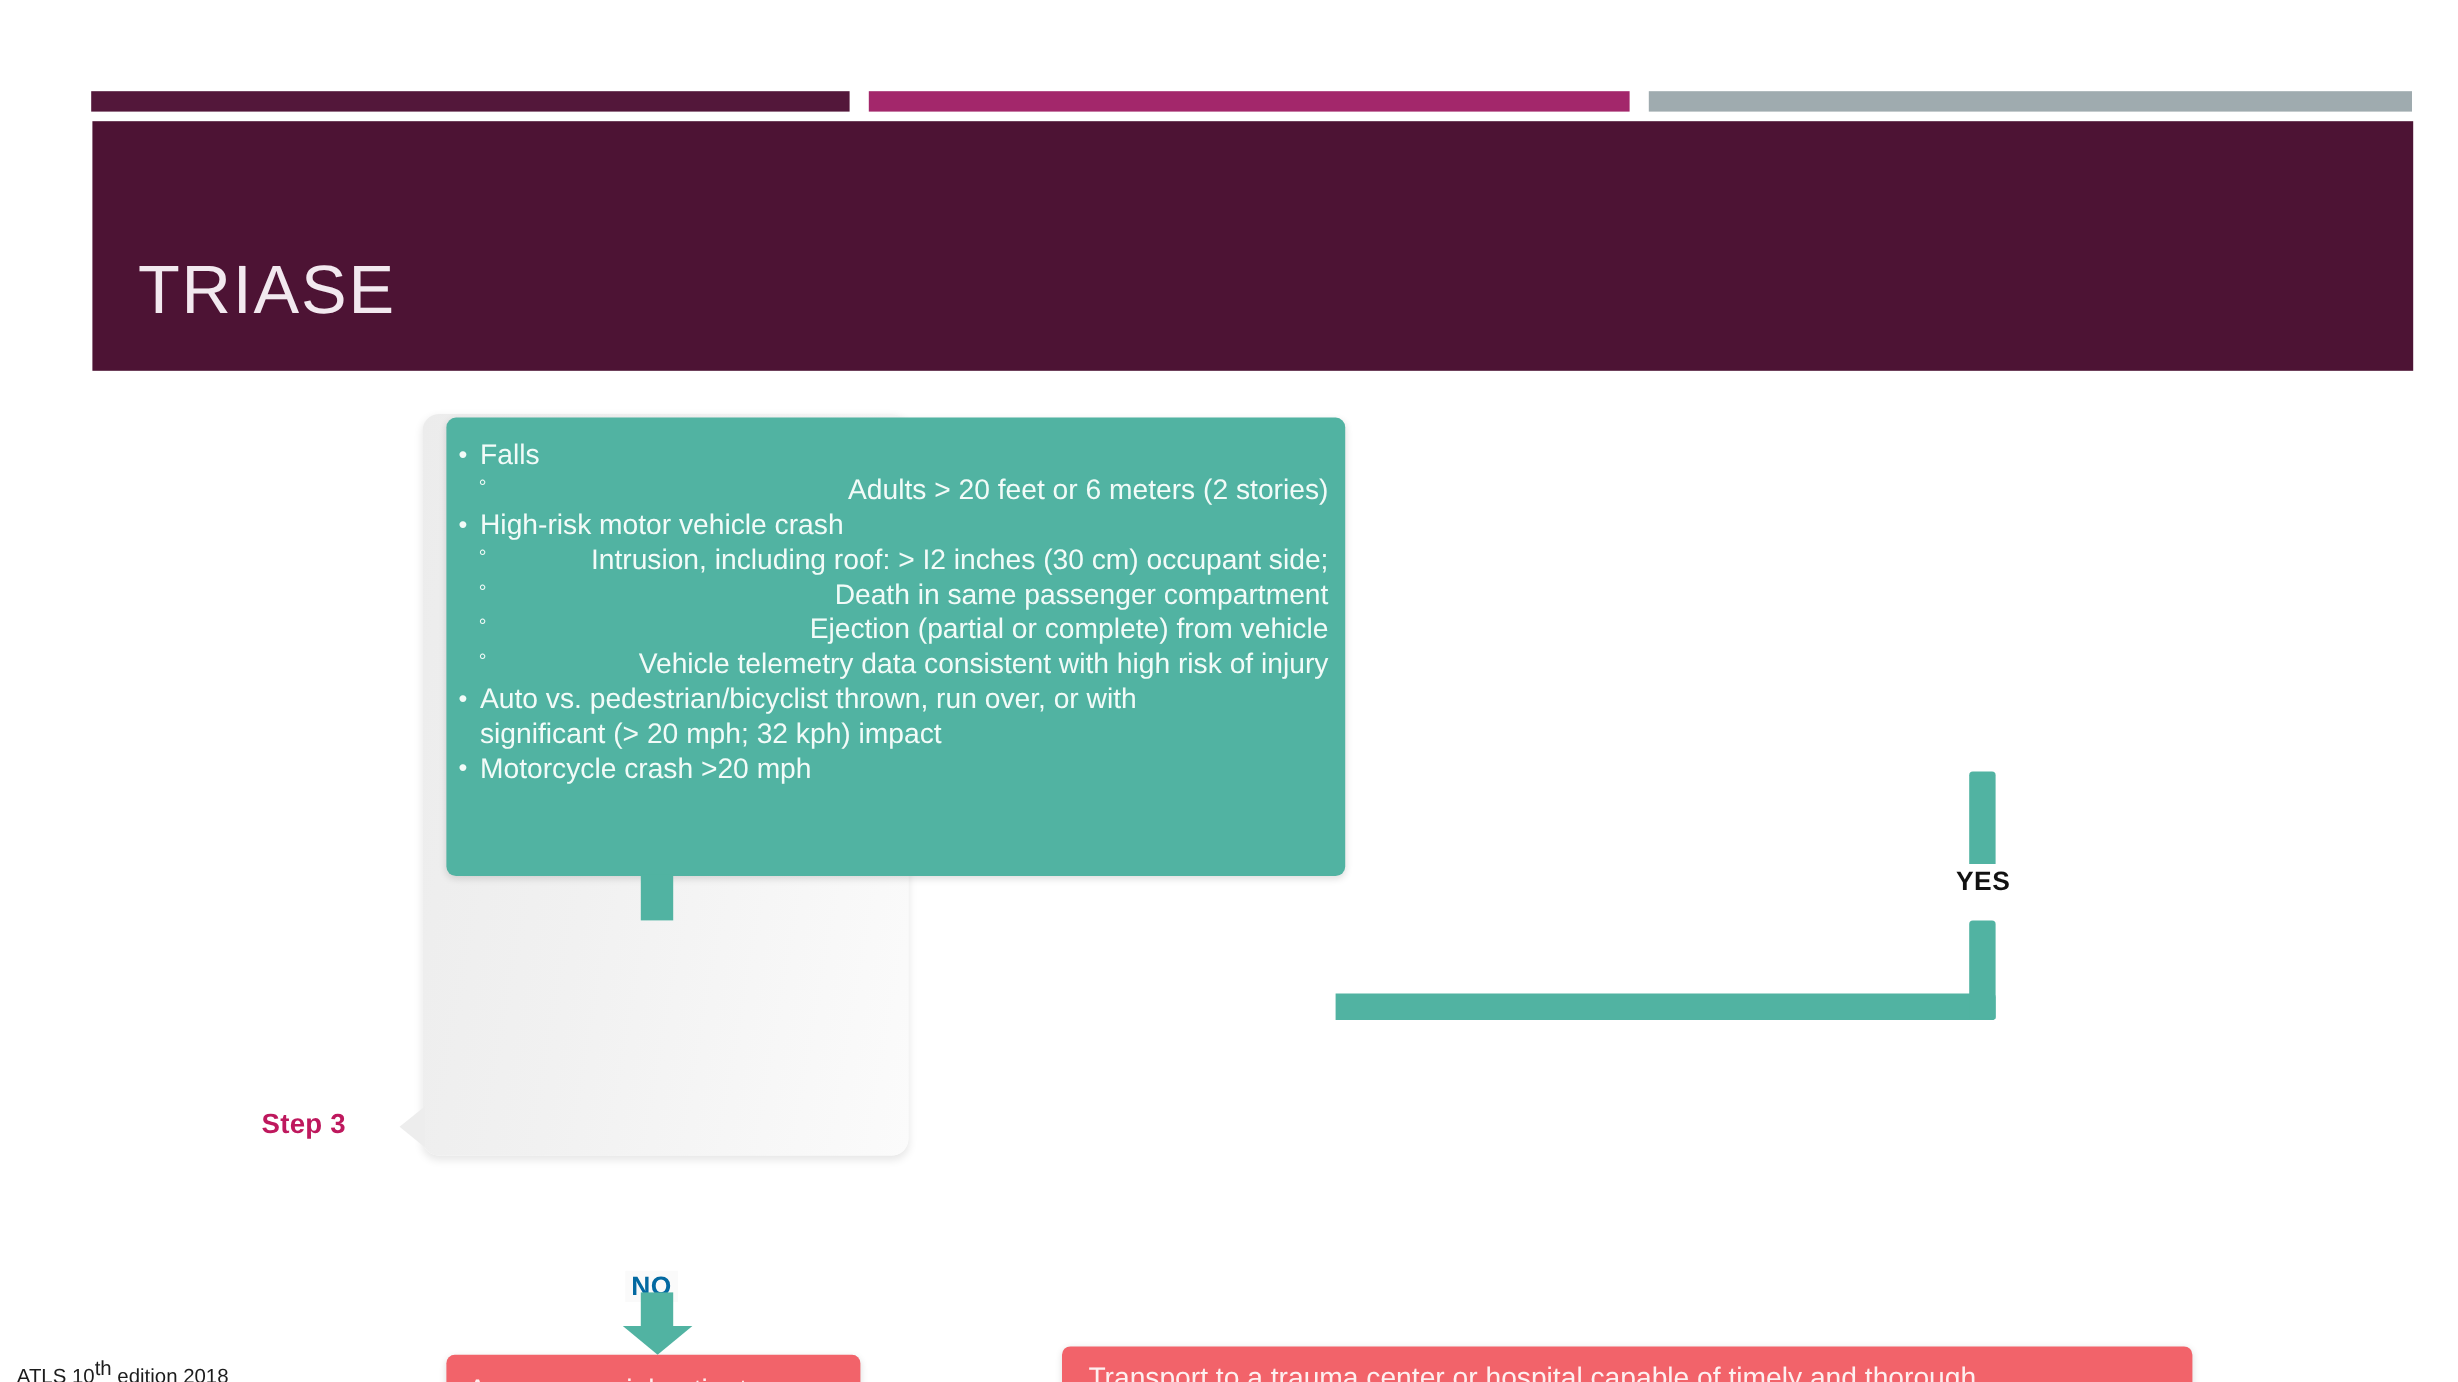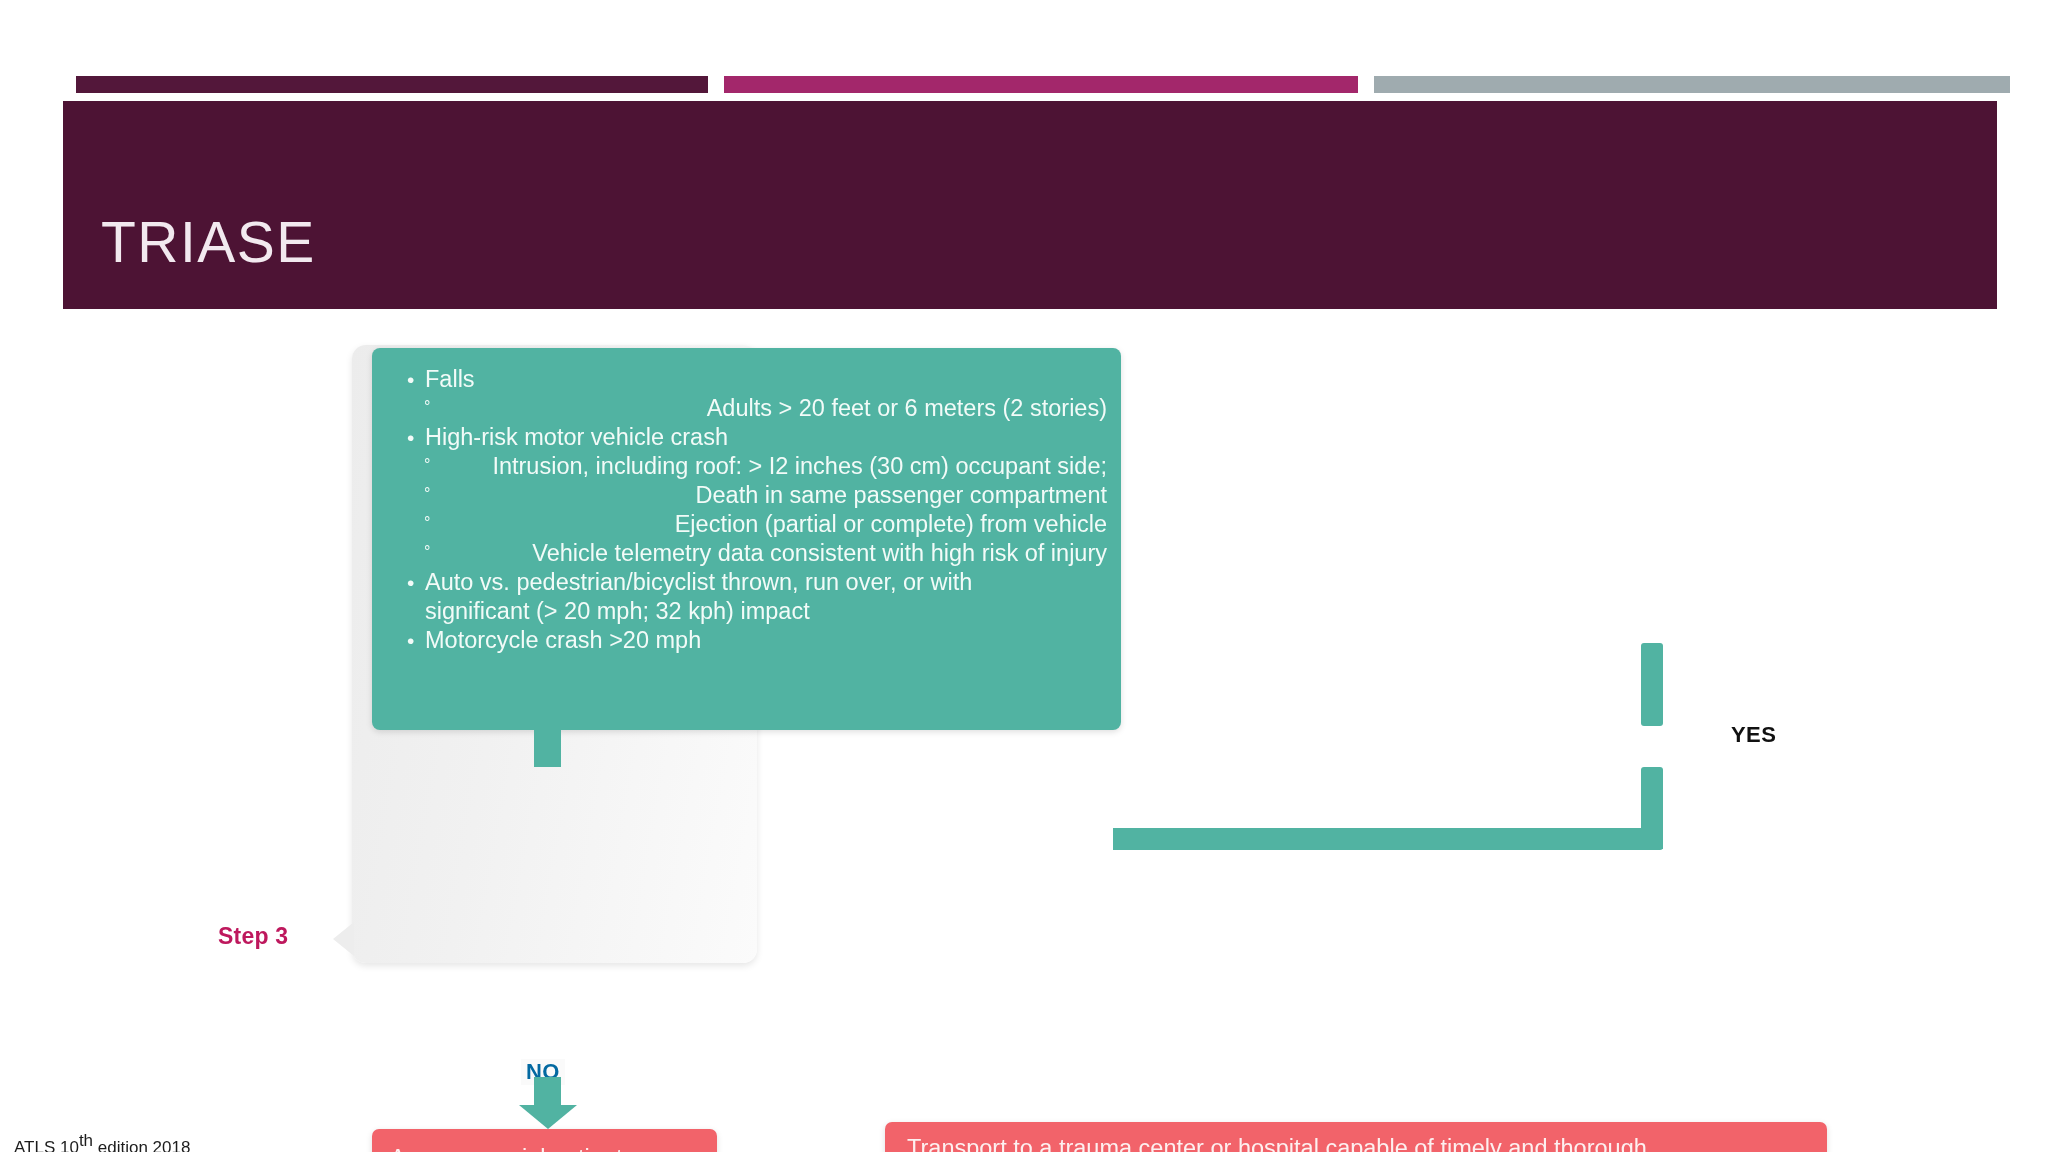--- a/index.html
+++ b/index.html
@@ -23,21 +23,21 @@
     top: 76px;
     height: 17px;
   }
   .topbar-dark   { left: 76px;   width: 632px;  background: #53173a; }
   .topbar-mag    { left: 724px;  width: 634px;  background: #a3276b; }
   .topbar-gray   { left: 1374px; width: 636px;  background: #9fabaf; }
 
   
   .title-banner {
     position: absolute;
-    left: 63px;
+    left: 77px;
     top: 101px;
     width: 1934px;
     height: 208px;
     background: #4d1334;
   }
   .title-text {
     position: absolute;
     left: 38px;
     bottom: 38px;
     color: #f2e9ef;
@@ -96,21 +96,21 @@
   .green-box {
     position: absolute;
     left: 372px;
     top: 39px;
     width: 749px;
     height: 382px;
     background: #51b3a2;
     border-radius: 8px;
     box-shadow: 0 2px 6px rgba(0,0,0,0.13);
     box-sizing: border-box;
-    padding: 17px 14px 10px 31px;
+    padding: 17px 14px 10px 6px;
     color: #f2fbf8;
     font-size: 23.5px;
     line-height: 29px;
     font-weight: 400;
   }
   .green-box ul { list-style: none; margin: 0; padding: 0; }
   .gb-l1 { position: relative; padding-left: 22px; white-space: nowrap; }
   .gb-l1::before {
     content: "\2022";
     position: absolute;
@@ -151,21 +151,21 @@
     position: absolute;
     left: 1641px;
     top: 334px;
     width: 22px;
     height: 83px;
     background: #51b3a2;
     border-radius: 3px 3px 3px 3px;
   }
   .yes-label {
     position: absolute;
-    left: 1725px;
+    left: 1624px;
     top: 411px;
     font-size: 22px;
     font-weight: 700;
     color: #111111;
     letter-spacing: .4px;
     background: #ffffff;
     padding: 2px 6px;
     line-height: 26px;
   }
 

